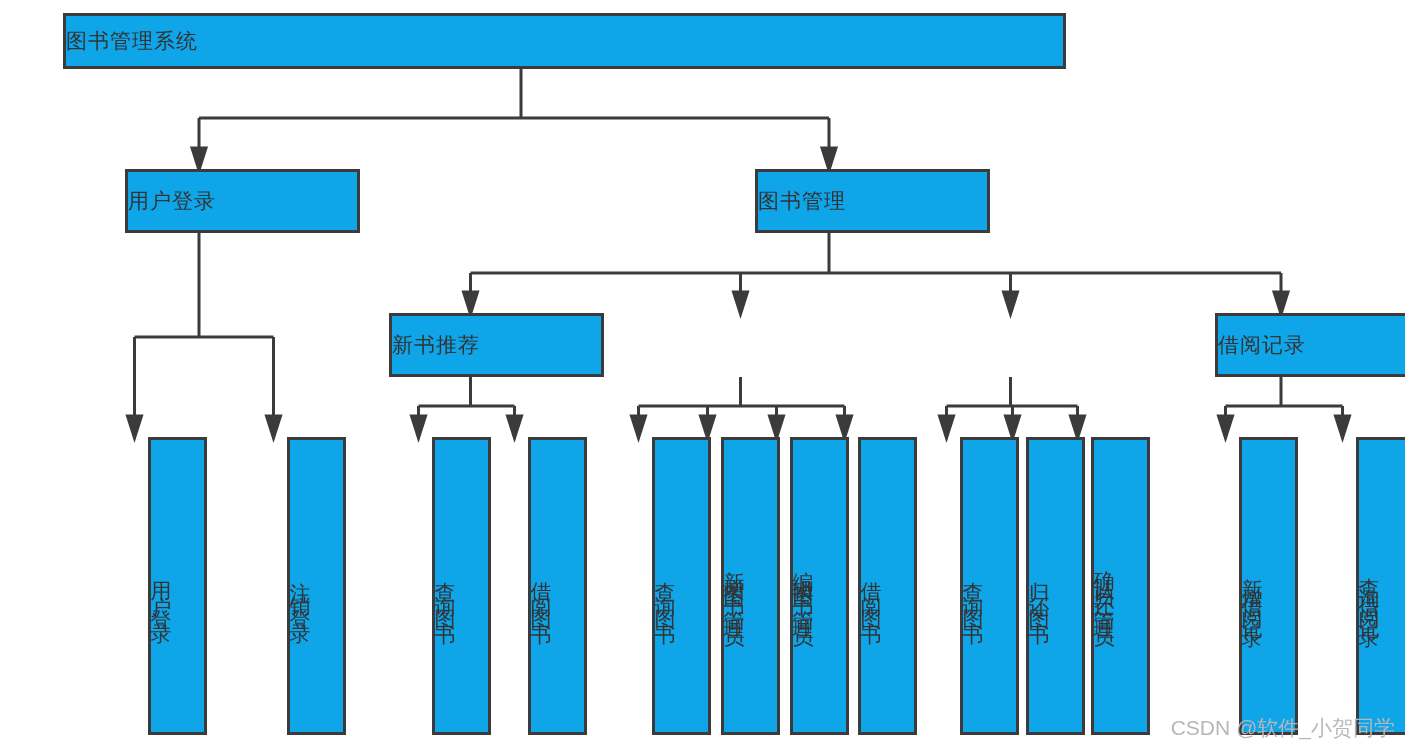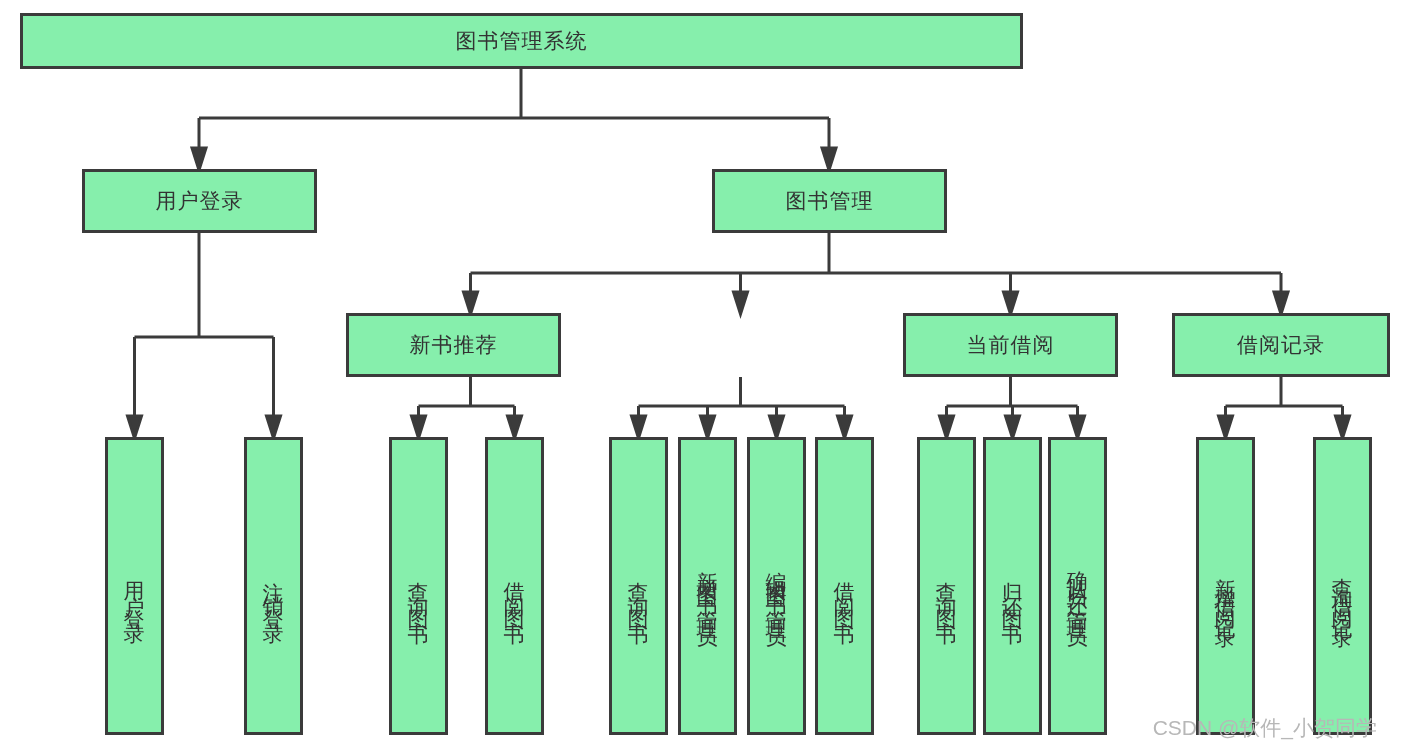--- a/index.html
+++ b/index.html
@@ -7,25 +7,26 @@
     position:relative;
     width:1405px;height:747px;
     background:#ffffff;
     font-family:"Liberation Sans", sans-serif;
     overflow:hidden;
   }
   #connectors{position:absolute;left:0;top:0;width:1405px;height:747px;}
   .box{
     position:absolute;
     box-sizing:border-box;
-    background:#86efac;
+    background:#0ea5e9;
     border:3px solid #3b3b3b;
-    display:flex;align-items:center;justify-content:center;
+    display:flex;align-items:center;justify-content:flex-start;
     color:#333333;
     z-index:2;
+    margin-left:43px;
   }
   .h-label{
     font-size:21px;
     letter-spacing:1px;
     white-space:nowrap;
   }
   
   #node-root{left:20px;top:13px;width:1003px;height:56px;}
   
   #node-user-login{left:82px;top:169px;width:235px;height:64px;}
@@ -57,21 +58,21 @@
   #leaf-edit-book-admin{left:747px;}
   #leaf-borrow-books-2{left:815px;}
   #leaf-query-books-3{left:917px;}
   #leaf-return-book{left:983px;}
   #leaf-confirm-return-admin{left:1048px;}
   #leaf-add-borrow-record{left:1196px;}
   #leaf-query-borrow-record{left:1313px;}
   
   #watermark{
     position:absolute;
-    right:28px;bottom:5px;
+    right:10px;bottom:5px;
     font-size:21px;
     color:#b7b7b7;
     z-index:5;
     white-space:nowrap;
   }
 </style>
 </head>
 <body>
 
 <div id="canvas">
@@ -135,23 +136,20 @@
   <div class="box" id="node-user-login">
     <span class="h-label">用户登录</span>
   </div>
   <div class="box" id="node-book-mgmt">
     <span class="h-label">图书管理</span>
   </div>
 
   <div class="box mid" id="node-new-book">
     <span class="h-label">新书推荐</span>
   </div>
-  <div class="box mid" id="node-current-borrow">
-    <span class="h-label">当前借阅</span>
-  </div>
   <div class="box mid" id="node-borrow-records">
     <span class="h-label">借阅记录</span>
   </div>
 
   <div class="box leaf" id="leaf-user-login">
     <span class="v-label len4">用户登录</span>
   </div>
   <div class="box leaf" id="leaf-logout">
     <span class="v-label len4">注销登录</span>
   </div>

